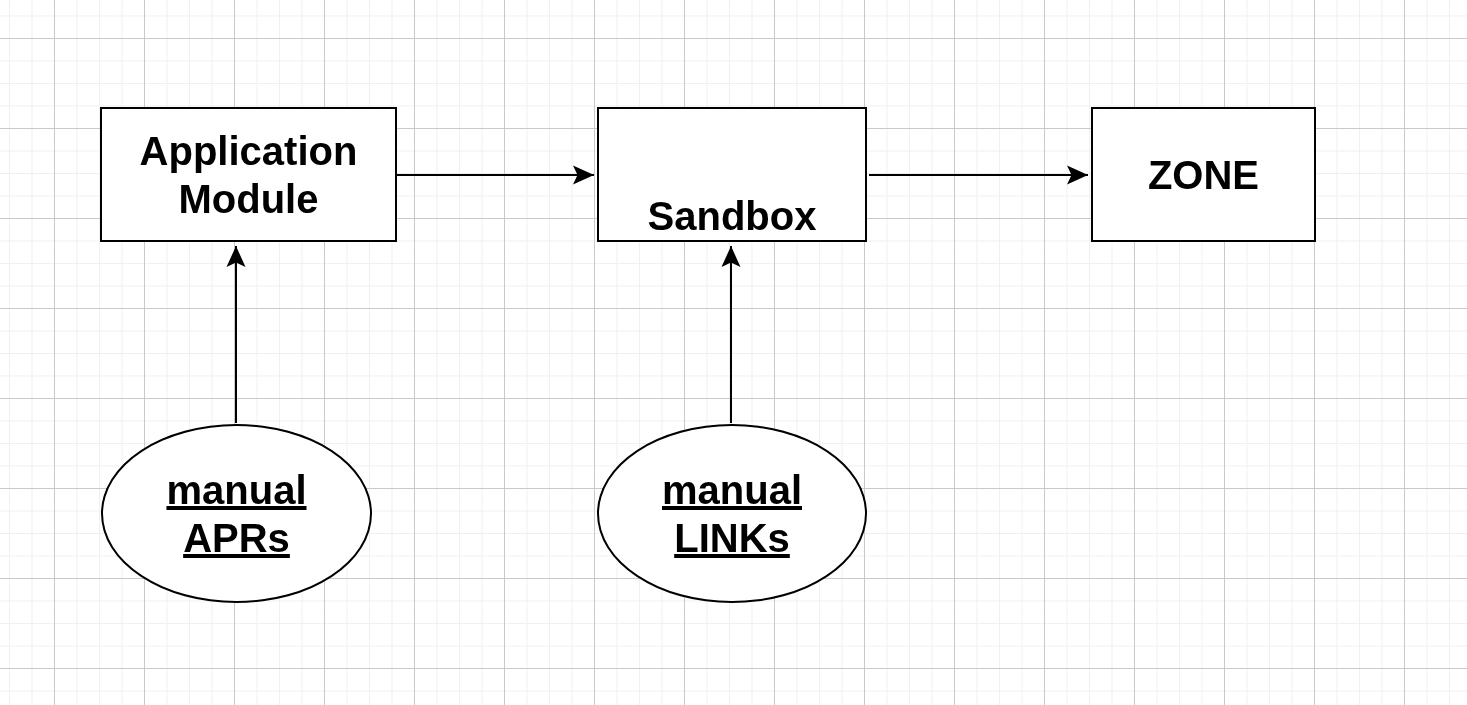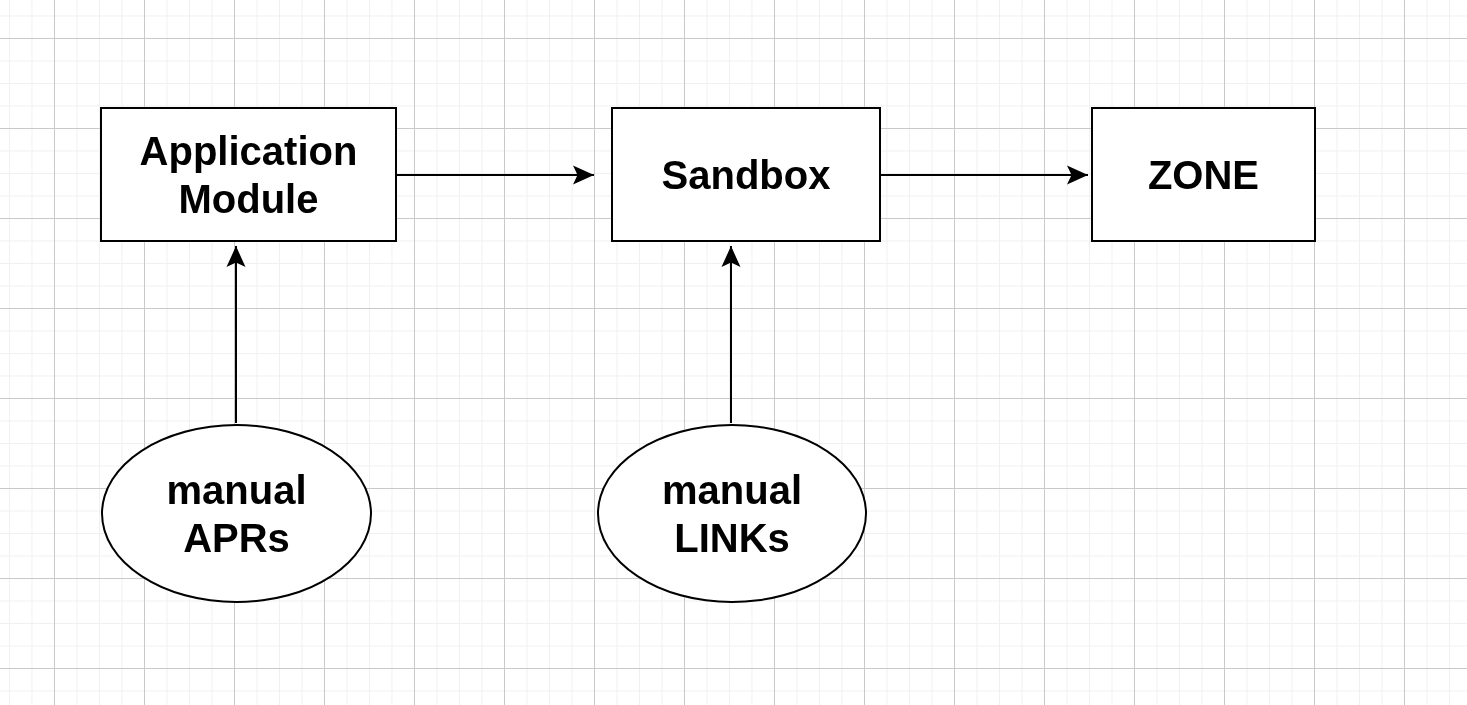--- a/index.html
+++ b/index.html
@@ -39,24 +39,24 @@
     background:var(--node-fill);
     border:2px solid var(--node-stroke);
     display:flex;align-items:center;justify-content:center;
     color:var(--text-color);
     font-weight:bold;font-size:40px;line-height:48px;
     text-align:center;
   }
   .node .label{
     white-space:pre-line;
   }
-  .node.ellipse{border-radius:50%;}
+  .node.ellipse{border-radius:50%;text-decoration:underline;}
   
   #node-application-module{left:100px;top:107px;width:297px;height:135px;align-items:center;}
-  #node-sandbox{left:611px;top:107px;width:270px;height:135px;}
+  #node-sandbox{left:597px;top:107px;width:270px;height:135px;align-items:flex-end;}
   #node-zone{left:1091px;top:107px;width:225px;height:135px;}
   
   #node-manual-aprs{left:101px;top:424px;width:271px;height:179px;}
   #node-manual-links{left:597px;top:424px;width:270px;height:179px;}
 </style>
 </head>
 <body>
 
 <div class="canvas">
 

